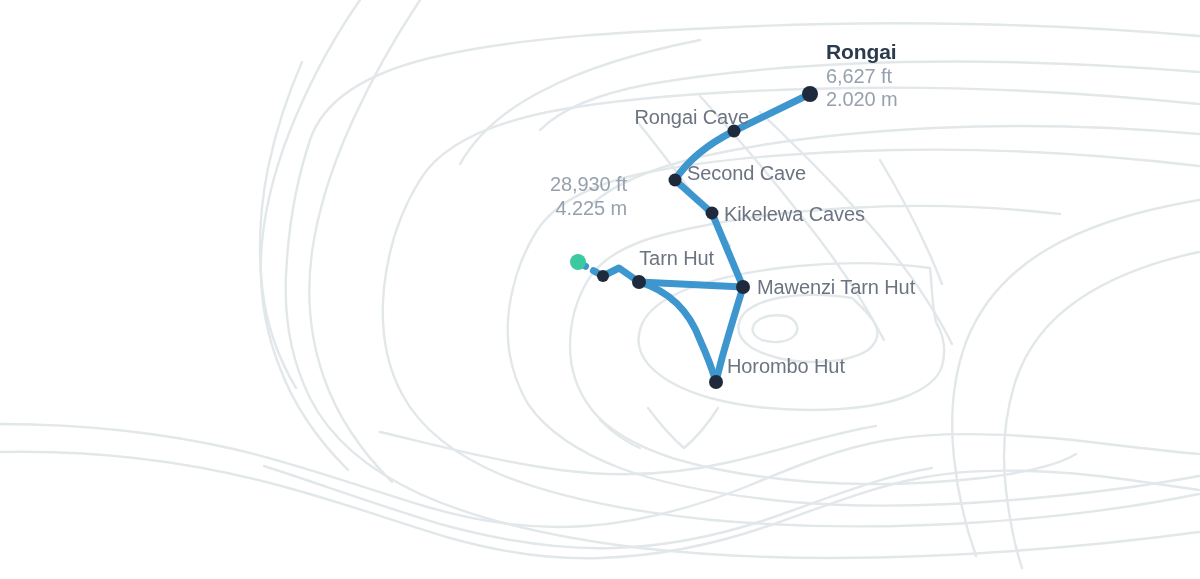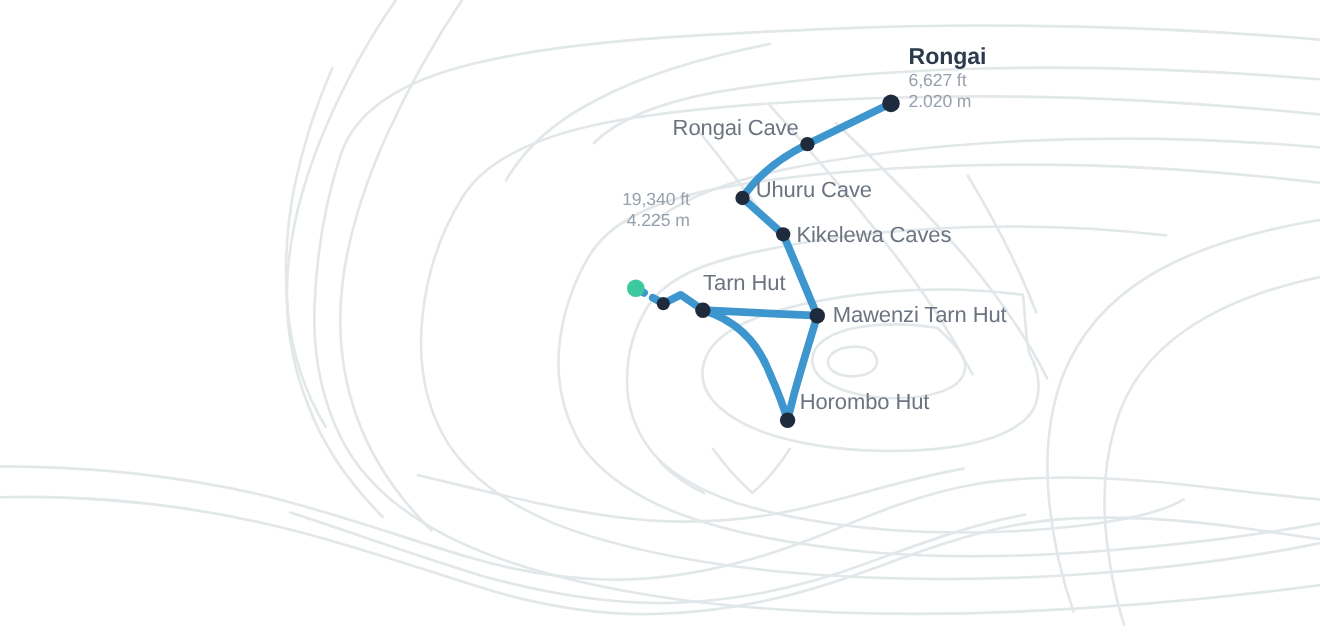--- a/index.html
+++ b/index.html
@@ -59,21 +59,21 @@
     transform: translateX(-100%);
   }
   .terminus-name {
     font-size: 21px;
     font-weight: bold;
     color: #2b3a4d;
     letter-spacing: -0.1px;
     white-space: nowrap;
   }
   .terminus-elev {
-    font-size: 16px;
+    font-size: 20px;
     color: #97a1ad;
     letter-spacing: -0.1px;
     white-space: nowrap;
   }
   .wrap-label {
     position: absolute;
     pointer-events: auto;
     font-size: 20px;
     color: #6b7480;
     line-height: 1.18;
@@ -290,27 +290,27 @@
 
   <div id="labels-layer">
 
     <div class="terminus-block" style="left:826px; top:40px;">
       <div class="terminus-name">Rongai</div>
       <div class="terminus-elev">6,627 ft</div>
       <div class="terminus-elev">2.020 m</div>
     </div>
 
     <div class="terminus-block align-right" style="left:627px; top:173px;">
-      <div class="terminus-elev">19,340 ft</div>
+      <div class="terminus-elev">28,930 ft</div>
       <div class="terminus-elev">4.225 m</div>
     </div>
 
-    <div class="map-label waypoint-label align-right" style="left:726px; top:107px;text-align:right;">Rongai Cave</div>
-
-    <div class="map-label waypoint-label" style="left:687px; top:163px;">Uhuru Cave</div>
+    <div class="map-label waypoint-label align-right" style="left:749px; top:107px;text-align:right;">Rongai Cave</div>
+
+    <div class="map-label waypoint-label" style="left:687px; top:163px;">Second Cave</div>
 
     <div class="map-label waypoint-label" style="left:724px; top:204px;">Kikelewa Caves</div>
 
     <div class="map-label waypoint-label" style="left:757px; top:277px;">Mawenzi Tarn Hut</div>
 
     <div class="map-label waypoint-label" style="left:727px; top:356px;text-align:center;">Horombo Hut</div>
 
     <div class="map-label waypoint-label align-right" style="left:714px; top:248px;">Tarn Hut</div>
 
   </div>

